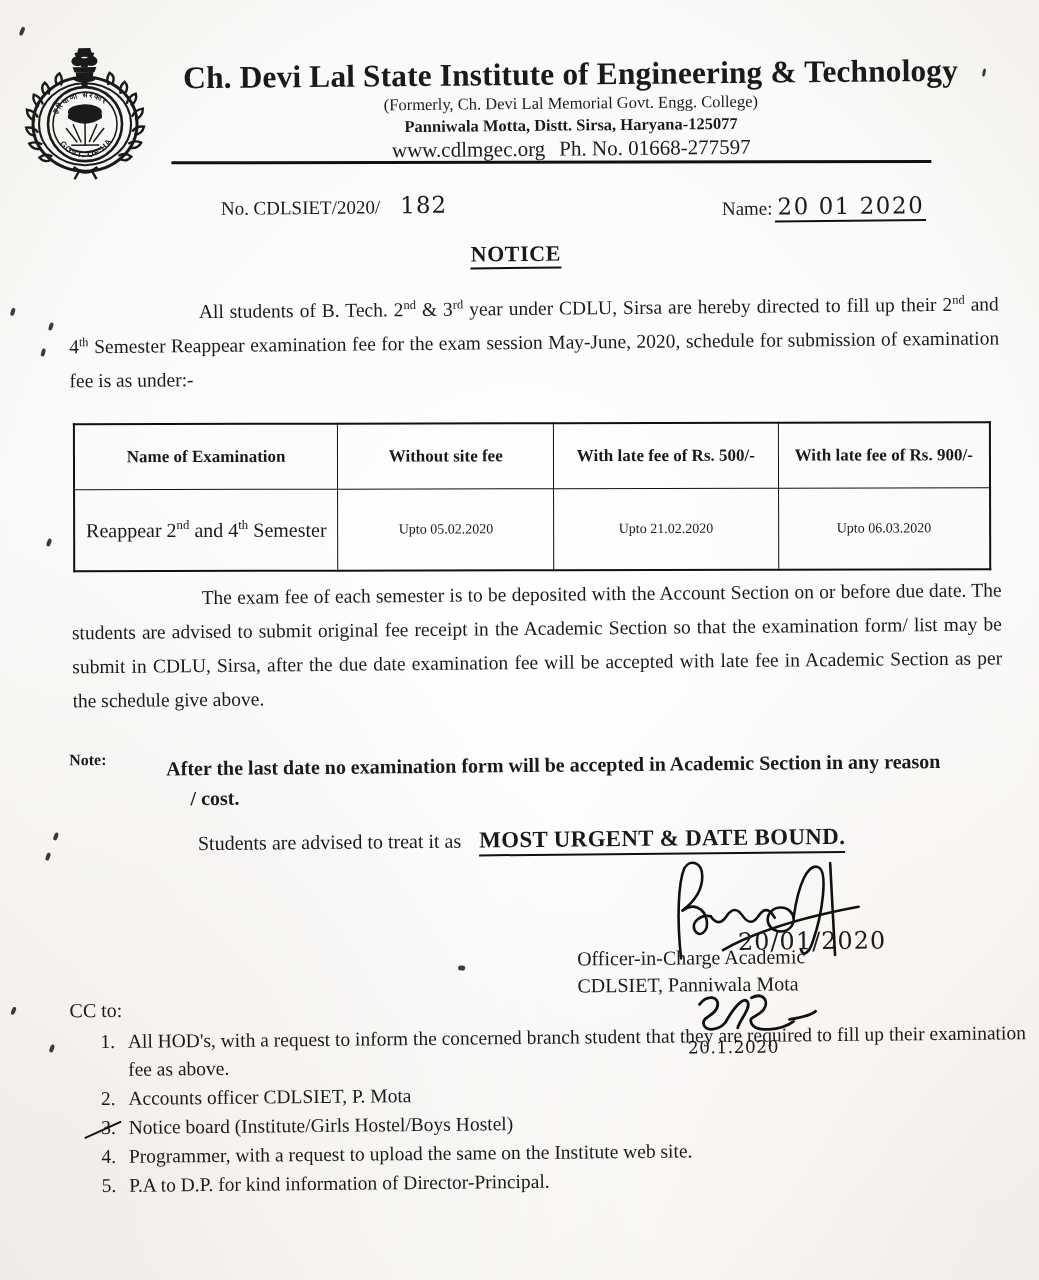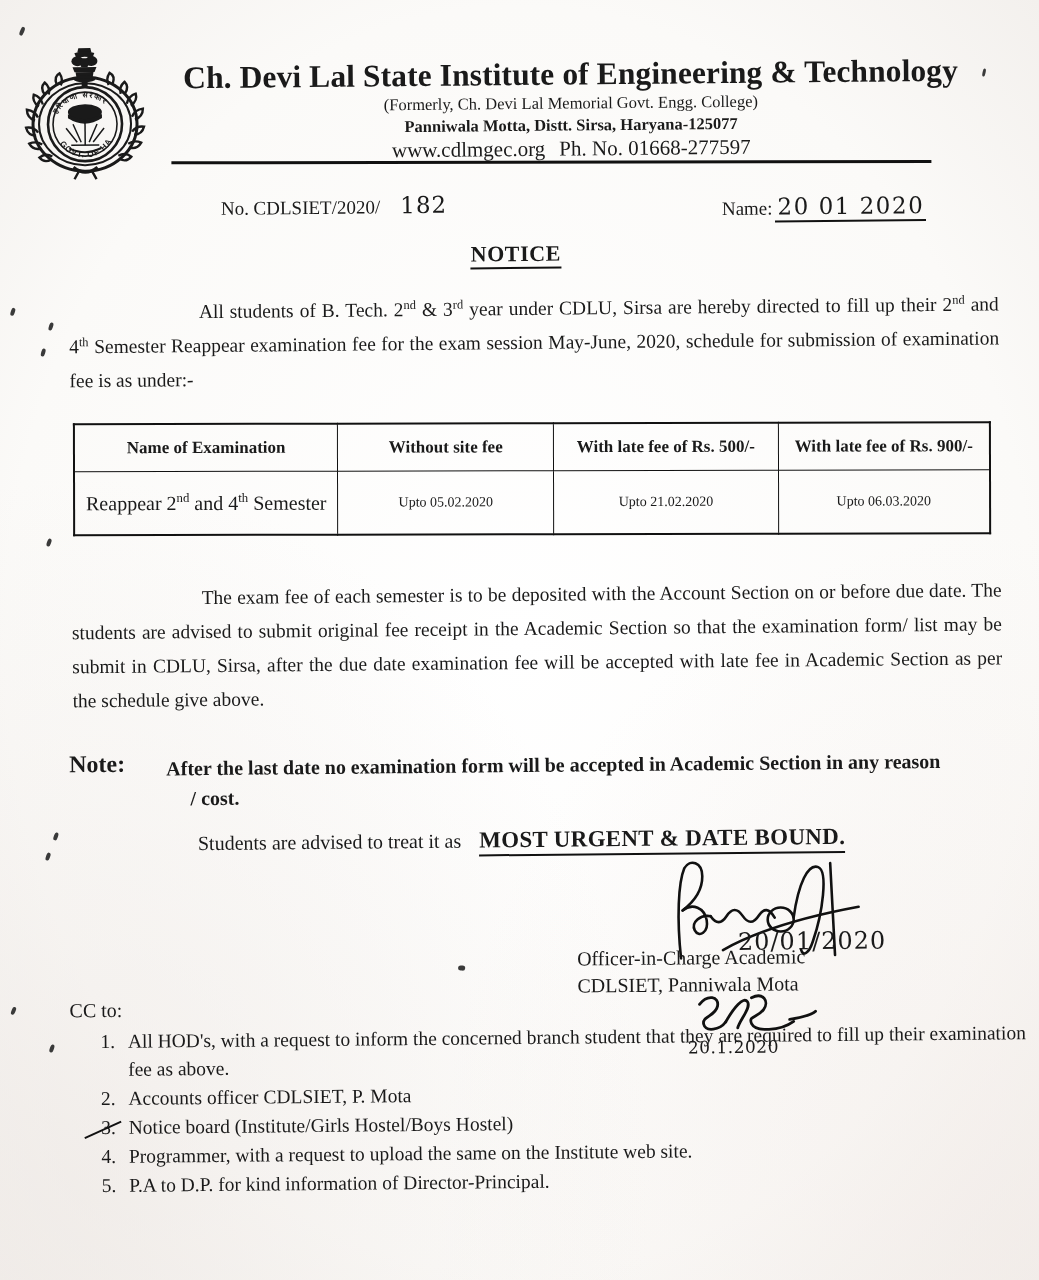--- a/index.html
+++ b/index.html
@@ -78,32 +78,32 @@
     position:absolute;left:75px;top:419px;width:918px;
     transform:rotate(0.42deg);transform-origin:left top;
   }
   table.fee{
     border-collapse:collapse;width:100%;
     border:2px solid #111;table-layout:fixed;
   }
   table.fee td{
     border:1.6px solid #111;
     text-align:center;vertical-align:middle;
-    padding:3px 6px;
+    padding:12px 6px;
   }
   table.fee .hd{font-size:17px;font-weight:bold;height:40px;line-height:1.18;}
   table.fee .bd{font-size:14px;height:56px;line-height:1.22;}
   table.fee .c1{width:29%;}
   table.fee .c2{width:23.5%;}
   table.fee .c3{width:24.5%;text-align:center;}
   table.fee .c4{width:23%;}
   table.fee .bd.c1{font-size:20px;}
 
   
-  .note-label{position:absolute;left:68px;top:747px;font-size:24px;font-weight:bold;}
+  .note-label{position:absolute;left:68px;top:747px;font-size:16px;font-weight:bold;}
   .note-body{
     position:absolute;left:165px;top:750px;width:838px;
     font-size:20px;font-weight:bold;line-height:30px;text-align:justify;
   }
   .note-body .second{display:block;text-indent:24px;}
 
   
   .urgent-line{position:absolute;left:196px;top:827px;font-size:20px;white-space:nowrap;}
   .urgent-line .big{
     font-size:23px;font-weight:bold;letter-spacing:.3px;margin-left:18px;

